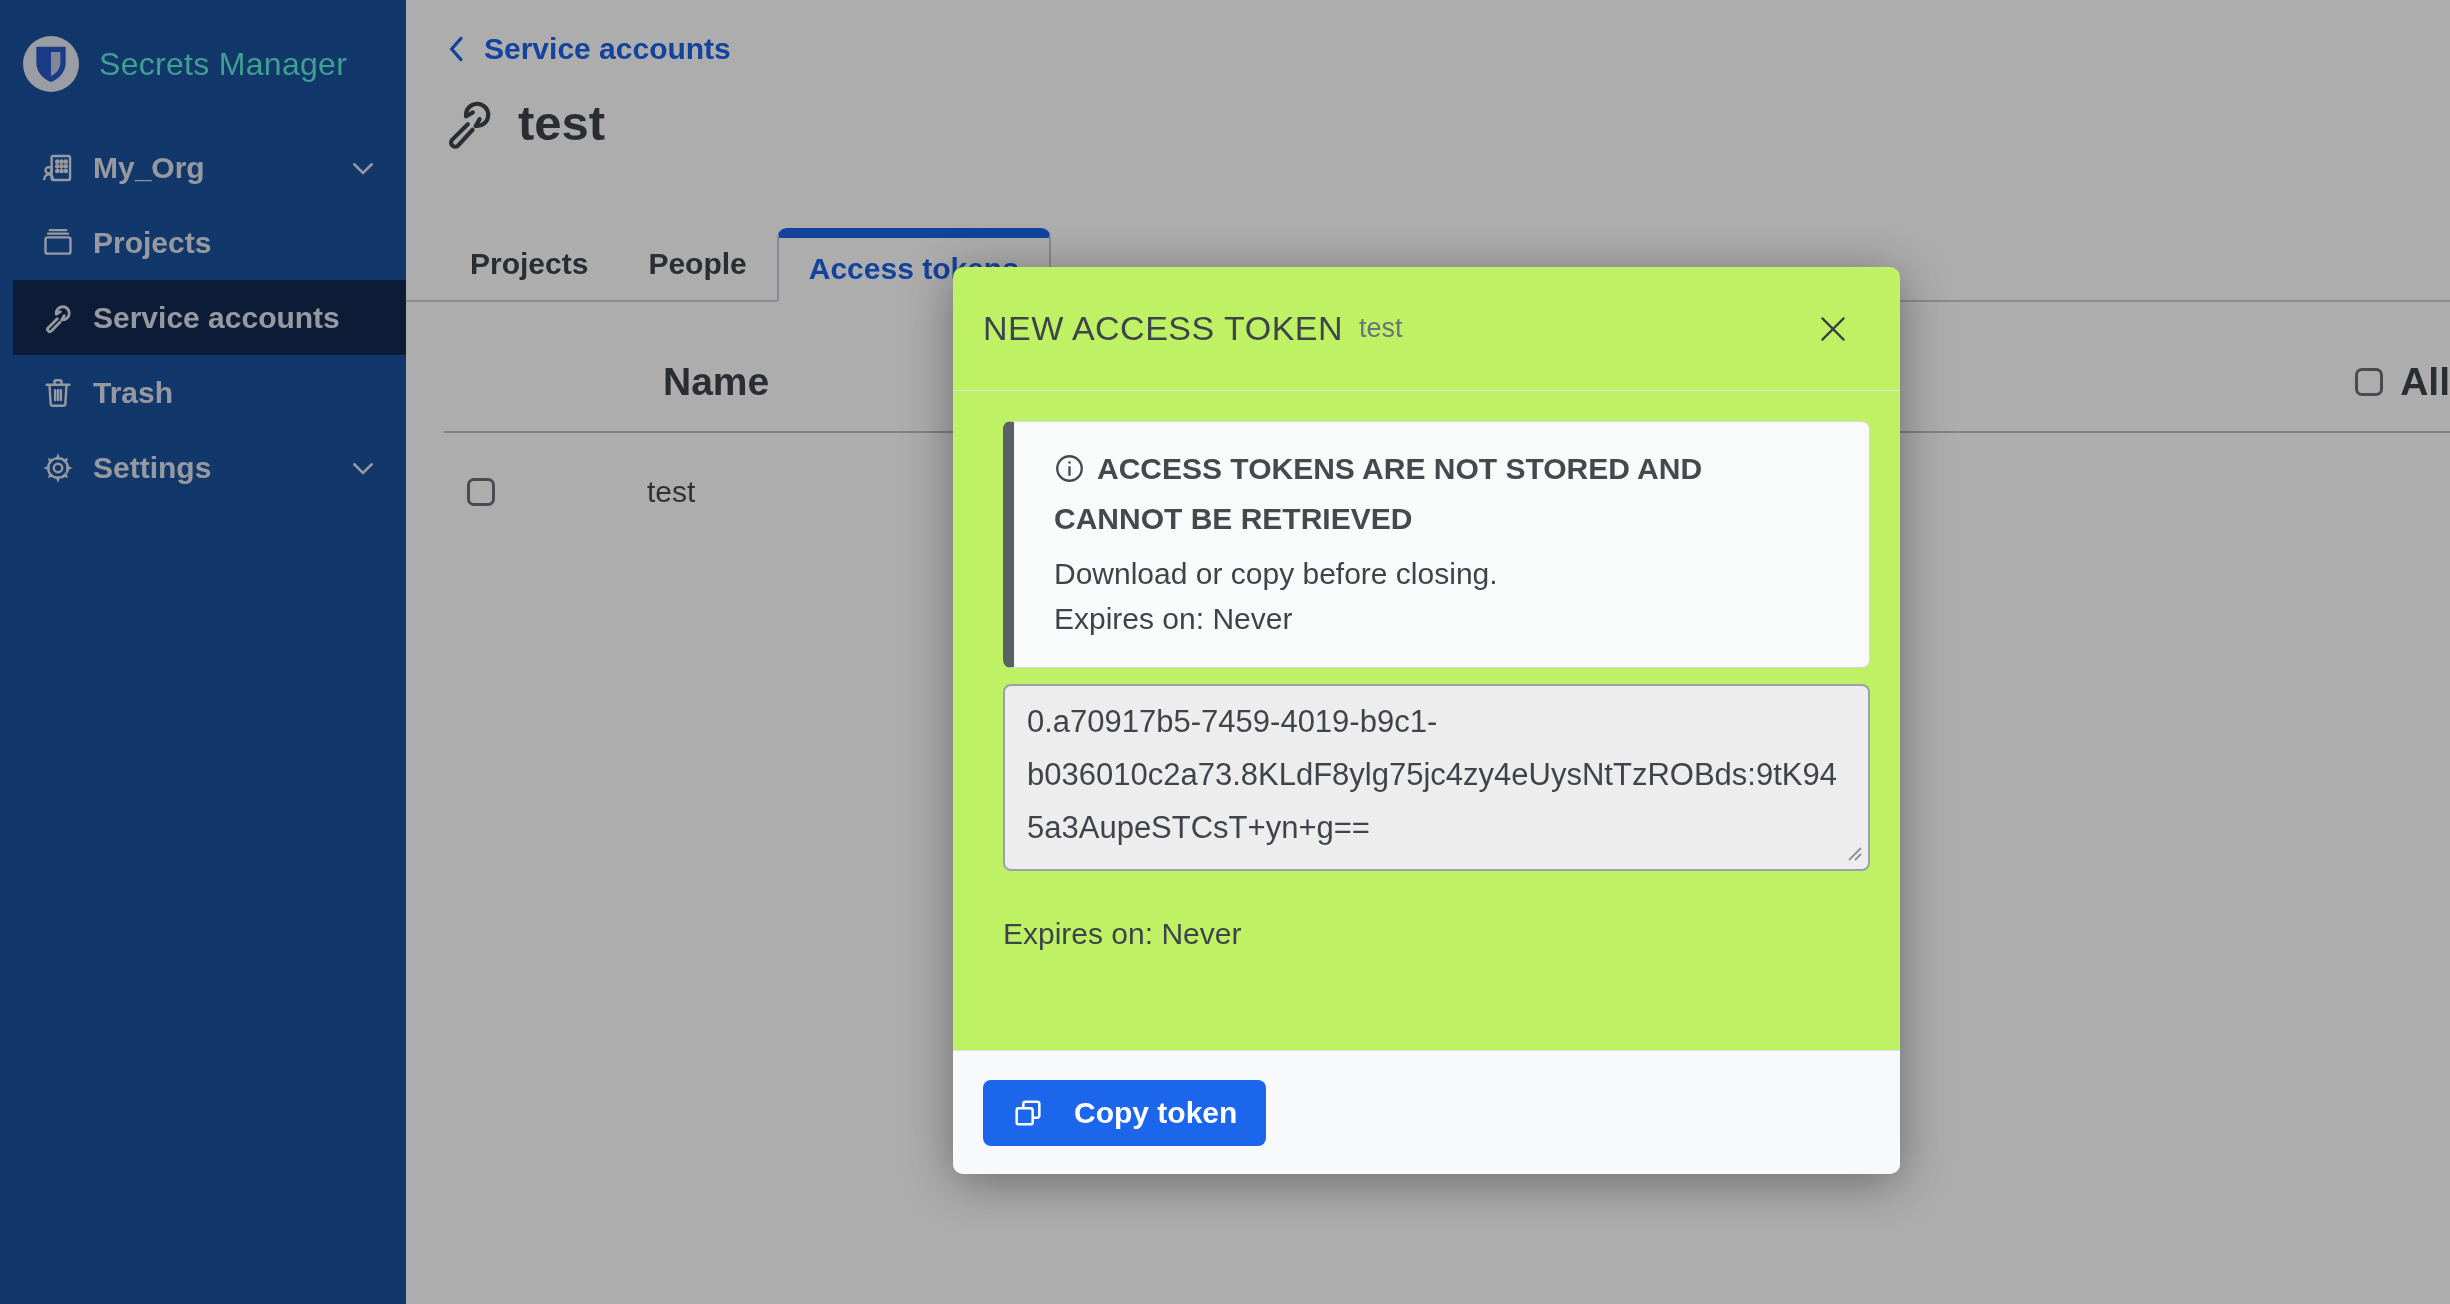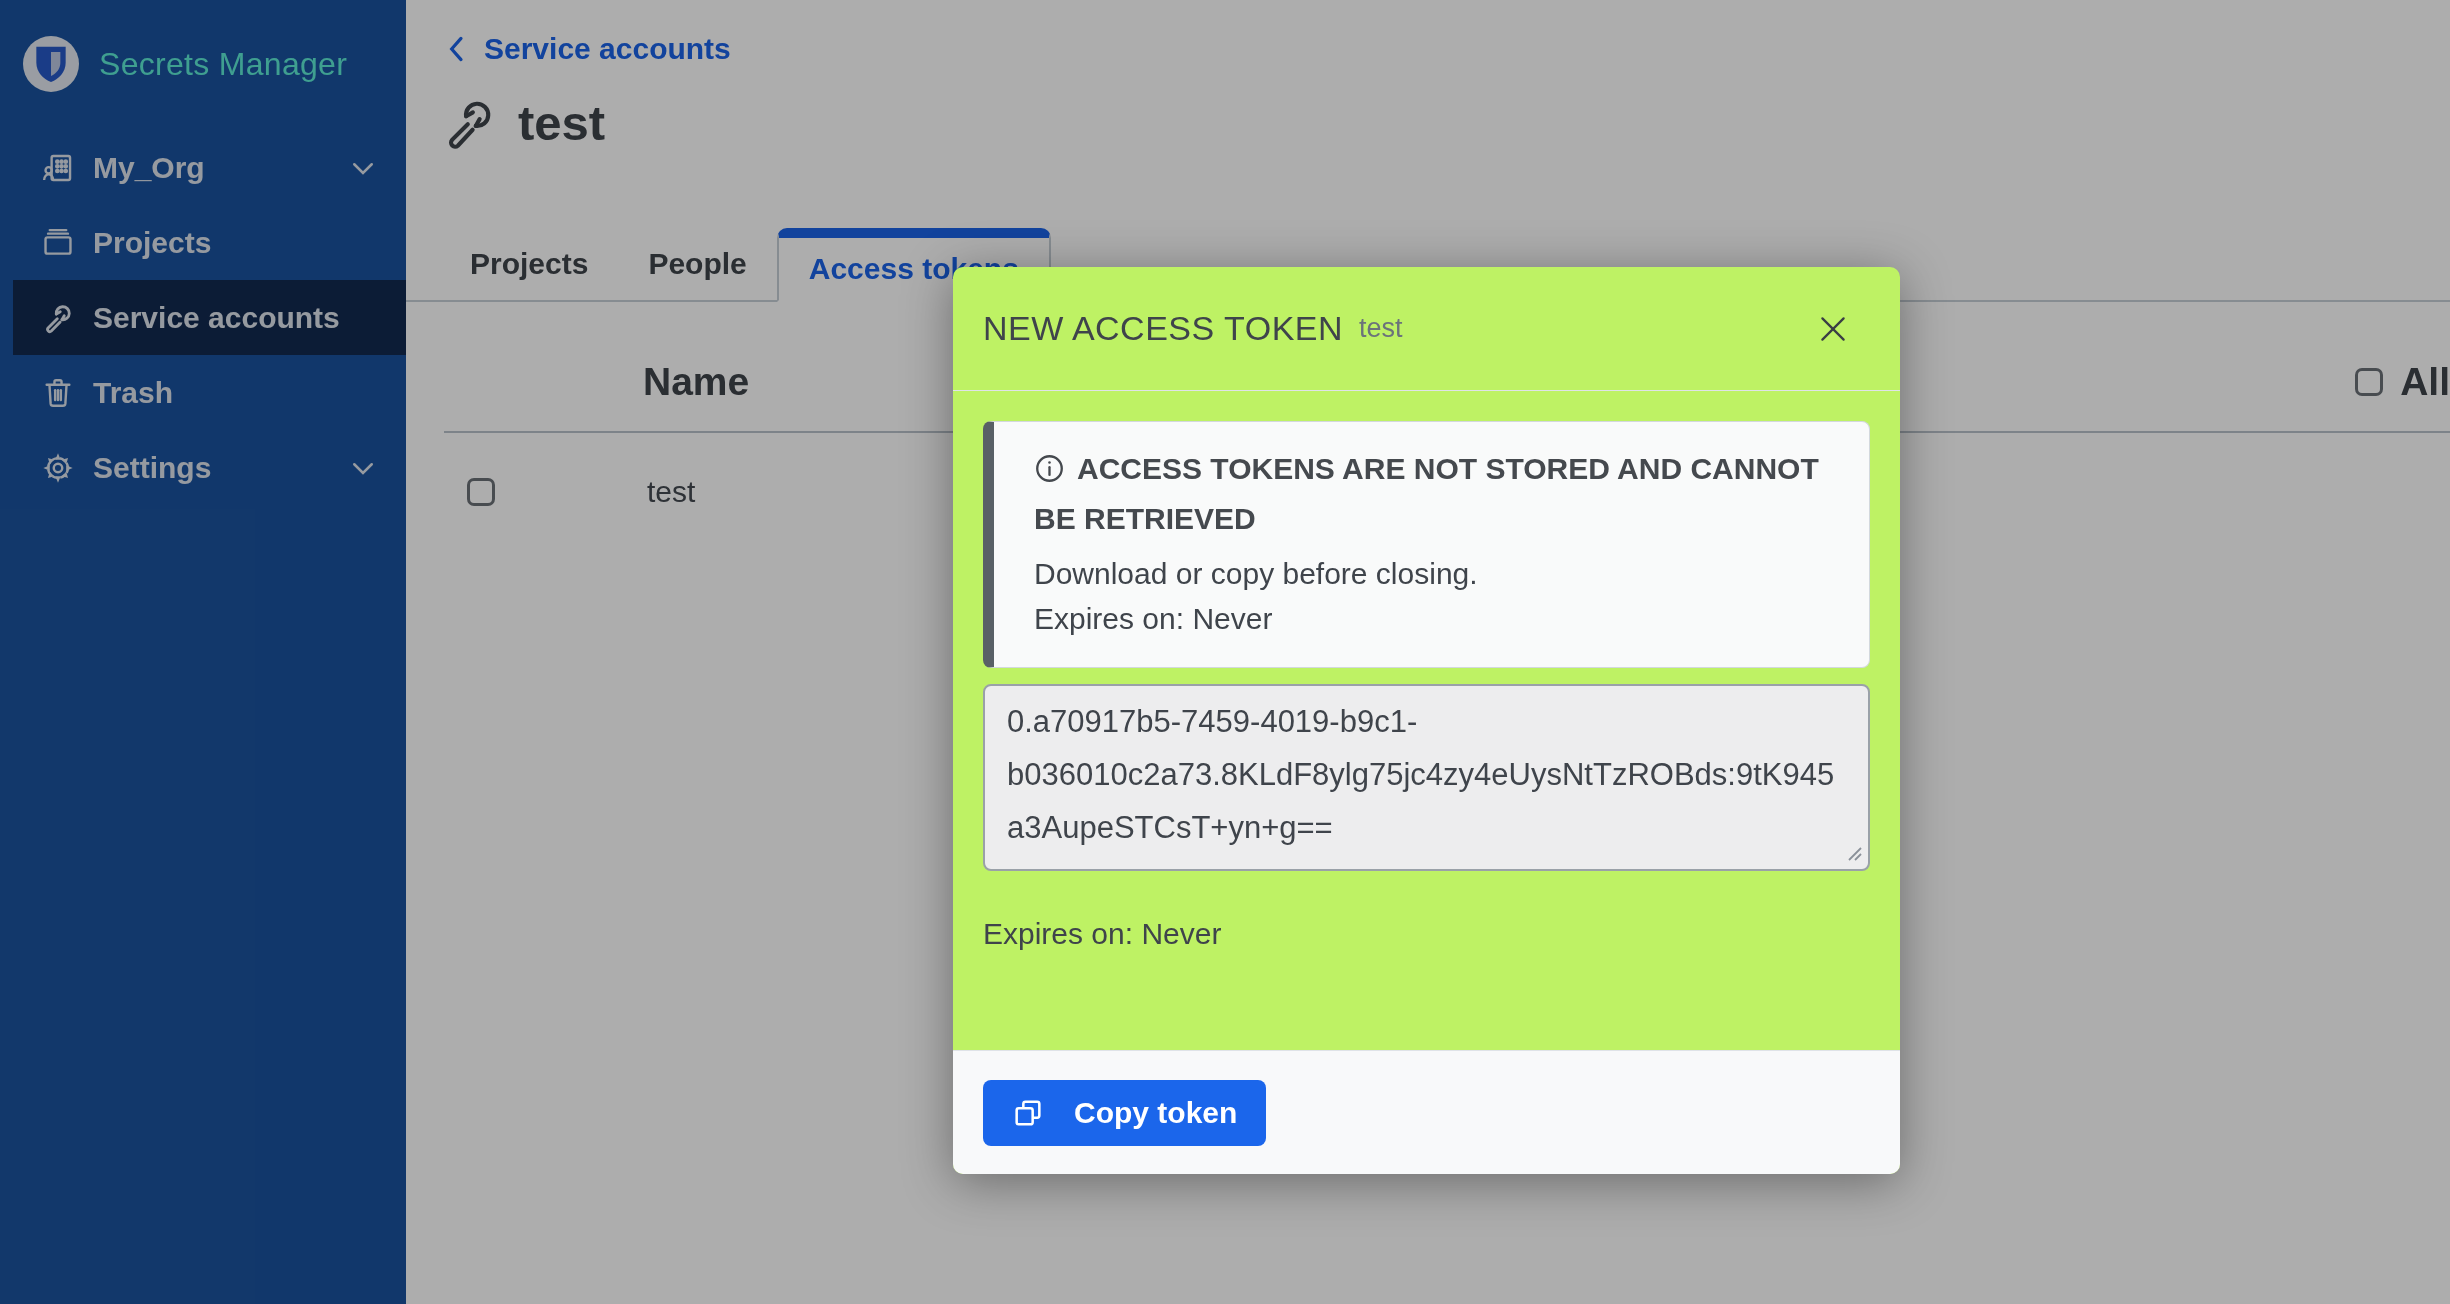--- a/index.html
+++ b/index.html
@@ -40,41 +40,41 @@
             padding-left: 34px; }
   .tab { padding: 0 30px; display: flex; align-items: center; font-size: 30px;
          font-weight: 700; color: #3f444b; cursor: pointer; }
   .tab.active { background: #ffffff; border: 2px solid #c6ced6; border-bottom: 2px solid #ffffff;
                 border-top: 10px solid #1b63e8; border-radius: 10px 10px 0 0;
                 color: #1b63e8; margin-bottom: -2px; }
 
   .table-head { position: absolute; top: 352px; left: 61px; right: 0; height: 60px;
                 display: flex; align-items: center; font-size: 39px; font-weight: 700; color: #3f444b; justify-content: flex-end; }
   .th-all { margin-left: 17px; }
-  .th-name { position: absolute; left: 176px; }
+  .th-name { position: absolute; left: 196px; }
   .table-divider { position: absolute; top: 431px; left: 38px; right: 0; height: 2px; background: #b9c1ca; }
   .table-row { position: absolute; top: 460px; left: 61px; right: 0; height: 64px;
                display: flex; align-items: center; font-size: 30px; color: #454a51; }
   .td-name { position: absolute; left: 180px; }
   .checkbox { width: 28px; height: 28px; border: 3px solid #6b7077; border-radius: 7px;
               background: transparent; flex: none; cursor: pointer; }
 
   
   .backdrop { position: absolute; inset: 0; background: rgba(0,0,0,0.32); z-index: 10; }
   .modal { position: absolute; left: 953px; top: 267px; width: 947px; height: 907px;
            background: #bef264; border-radius: 10px; z-index: 20;
            box-shadow: 0 8px 50px rgba(0,0,0,0.38); display: flex; flex-direction: column;
            overflow: hidden; }
   .modal-header { flex: none; height: 124px; display: flex; align-items: center;
                   padding: 0 46px 0 30px; border-bottom: 1px solid #dfe3e8; }
   .modal-title { font-size: 34px; font-weight: 400; color: #3f444b; letter-spacing: 0.5px; }
   .modal-subtitle { font-size: 27px; color: #6b737b; margin-left: 16px; }
   .close-btn { margin-left: auto; background: none; border: none; cursor: pointer;
                display: flex; padding: 4px; }
-  .modal-body { flex: 1; padding: 30px; }
+  .modal-body { flex: 1; padding: 30px; margin-left: 20px; }
   .callout { border: 1px solid #d3d8dd; border-left: 11px solid #596066; border-radius: 8px;
              background: #f9fafa; padding: 24px 36px 26px 40px; }
   .callout-heading { font-size: 30px; font-weight: 700; color: #45494e; line-height: 45px; }
   .callout-heading .info-ic { vertical-align: -5px; margin-right: 12px; }
   .callout-text { margin-top: 10px; font-size: 30px; line-height: 45px; color: #3f444b; }
   .token-label { margin-top: 38px; font-size: 30px; font-weight: 700; color: #3f444b; }
   .token-wrap { position: relative; margin-top: 16px; }
   .token-area { width: 100%; height: 187px; background: #ededee; border: 2px solid #9aa1a8;
                 border-radius: 8px; padding: 9px 22px; resize: none; overflow: hidden;
                 font: 400 31px/53px "Liberation Sans", sans-serif; color: #3f444b;

